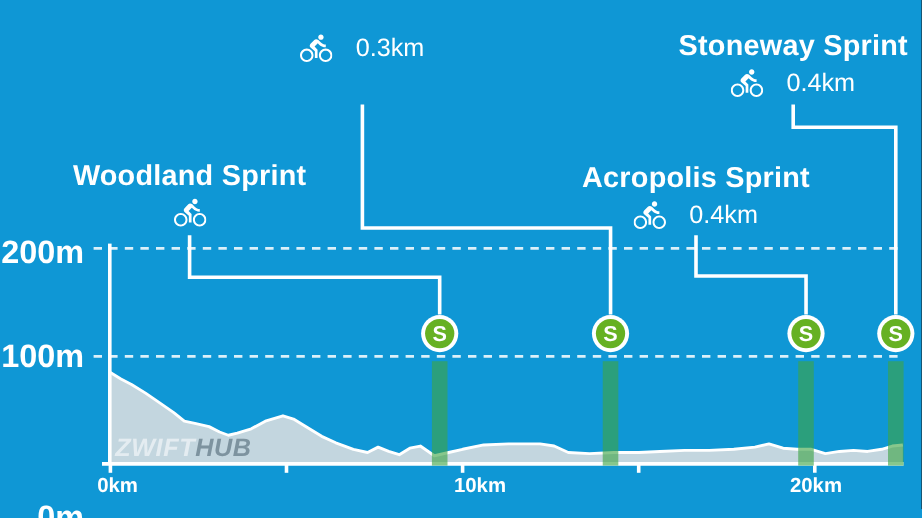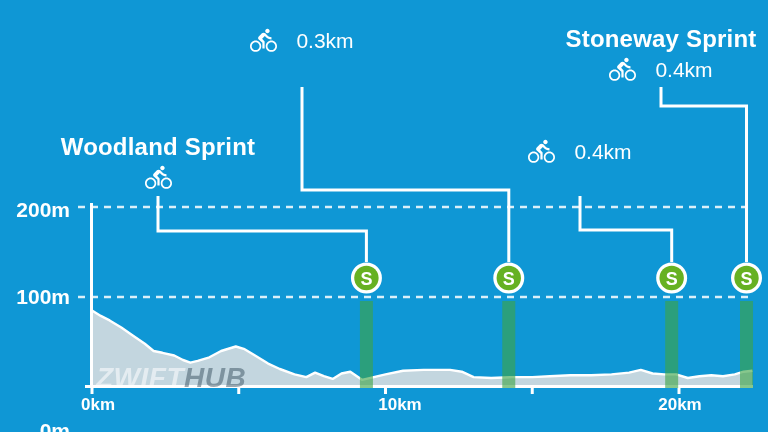--- a/index.html
+++ b/index.html
@@ -7,30 +7,30 @@
     position:relative;width:768px;height:432px;overflow:hidden;
     background:#0f97d5;
     font-family:"Liberation Sans",sans-serif;
     -webkit-font-smoothing:antialiased;
   }
   .stage svg.chart{position:absolute;left:0;top:0;}
   .callout{position:absolute;width:320px;transform:translateX(-50%);text-align:center;color:#fff;}
   .callout .title{font-size:24px;font-weight:700;line-height:28px;letter-spacing:.2px;}
   .callout .sub{margin-top:3px;display:flex;align-items:center;justify-content:center;gap:19px;font-size:21px;font-weight:400;}
   .callout .sub svg{display:block;}
-  .ylabel{position:absolute;left:0;width:70px;text-align:right;color:#fff;font-size:21px;font-weight:700;line-height:22px;}
+  .ylabel{position:absolute;left:0;width:70px;text-align:right;color:#fff;font-size:27px;font-weight:700;line-height:22px;}
   .y200{top:199px;}
   .y100{top:286px;}
   .y0{top:376px;margin-top:44px;}
   .xlabel{position:absolute;top:395px;transform:translateX(-50%);color:#fff;font-size:17px;font-weight:700;}
   .x0{left:98px;}
   .x1{left:387px;margin-left:13px;}
   .x2{left:680px;text-align:center;}
   .watermark{
-    position:absolute;left:96px;top:362px;font-size:28px;font-style:italic;font-weight:800;
+    position:absolute;left:96px;top:362px;font-size:21px;font-style:italic;font-weight:800;
     letter-spacing:.5px;white-space:nowrap;user-select:none;
   }
   .wm-zwift{color:rgba(255,255,255,0.55);}
   .wm-hub{color:rgba(55,80,95,0.50);}
 </style>
 </head>
 <body>
 
 <div class="stage">
   <svg class="chart" width="768" height="432" viewBox="0 0 768 432">
@@ -90,20 +90,21 @@
       </div>
       <div class="callout" style="left: 302px; top: 24px;">
         <div class="sub">
           <svg width="27" height="27" viewBox="0 0 24 24" fill="#ffffff">
             <path d="M15.5 5.5c1.1 0 2-.9 2-2s-.9-2-2-2-2 .9-2 2 .9 2 2 2zM5 12c-2.76 0-5 2.24-5 5s2.24 5 5 5 5-2.24 5-5-2.24-5-5-5zm0 8.5c-1.93 0-3.5-1.57-3.5-3.5s1.57-3.5 3.5-3.5 3.5 1.57 3.5 3.5-1.57 3.5-3.5 3.5zm5.8-10l2.4-2.4.8.8c1.3 1.3 3 2.1 5.1 2.1V9c-1.5 0-2.7-.6-3.6-1.5l-1.9-1.9c-.5-.4-1-.6-1.6-.6s-1.1.2-1.4.6L7.8 8.4c-.4.4-.6.9-.6 1.4 0 .6.2 1.1.6 1.4L11 14v5h2v-6.2l-2.2-2.3zM19 12c-2.76 0-5 2.24-5 5s2.24 5 5 5 5-2.24 5-5-2.24-5-5-5zm0 8.5c-1.93 0-3.5-1.57-3.5-3.5s1.57-3.5 3.5-3.5 3.5 1.57 3.5 3.5-1.57 3.5-3.5 3.5z"></path>
           </svg>
           <span>0.3km</span>
         </div>
       </div>
       <div class="callout" style="left: 580px; top: 135px;">
+        <div class="title">Acropolis Sprint</div>
         <div class="sub">
           <svg width="27" height="27" viewBox="0 0 24 24" fill="#ffffff">
             <path d="M15.5 5.5c1.1 0 2-.9 2-2s-.9-2-2-2-2 .9-2 2 .9 2 2 2zM5 12c-2.76 0-5 2.24-5 5s2.24 5 5 5 5-2.24 5-5-2.24-5-5-5zm0 8.5c-1.93 0-3.5-1.57-3.5-3.5s1.57-3.5 3.5-3.5 3.5 1.57 3.5 3.5-1.57 3.5-3.5 3.5zm5.8-10l2.4-2.4.8.8c1.3 1.3 3 2.1 5.1 2.1V9c-1.5 0-2.7-.6-3.6-1.5l-1.9-1.9c-.5-.4-1-.6-1.6-.6s-1.1.2-1.4.6L7.8 8.4c-.4.4-.6.9-.6 1.4 0 .6.2 1.1.6 1.4L11 14v5h2v-6.2l-2.2-2.3zM19 12c-2.76 0-5 2.24-5 5s2.24 5 5 5 5-2.24 5-5-2.24-5-5-5zm0 8.5c-1.93 0-3.5-1.57-3.5-3.5s1.57-3.5 3.5-3.5 3.5 1.57 3.5 3.5-1.57 3.5-3.5 3.5z"></path>
           </svg>
           <span>0.4km</span>
         </div>
       </div>
       <div class="callout" style="left: 661px; top: 25px;">
         <div class="title">Stoneway Sprint</div>
         <div class="sub">

